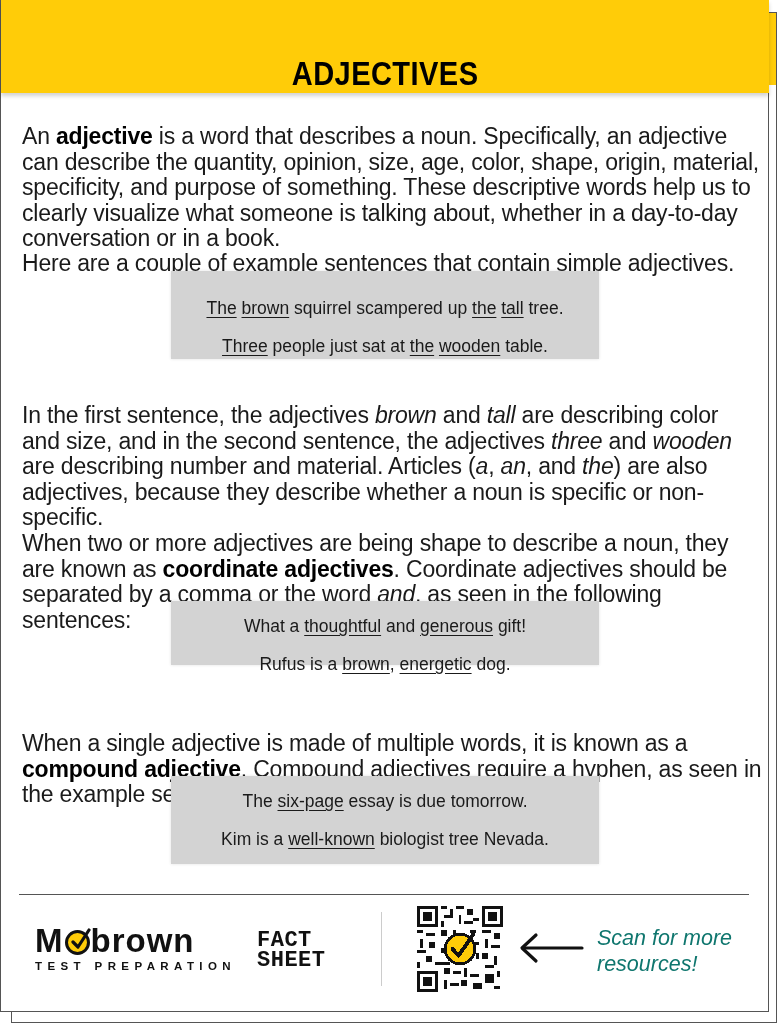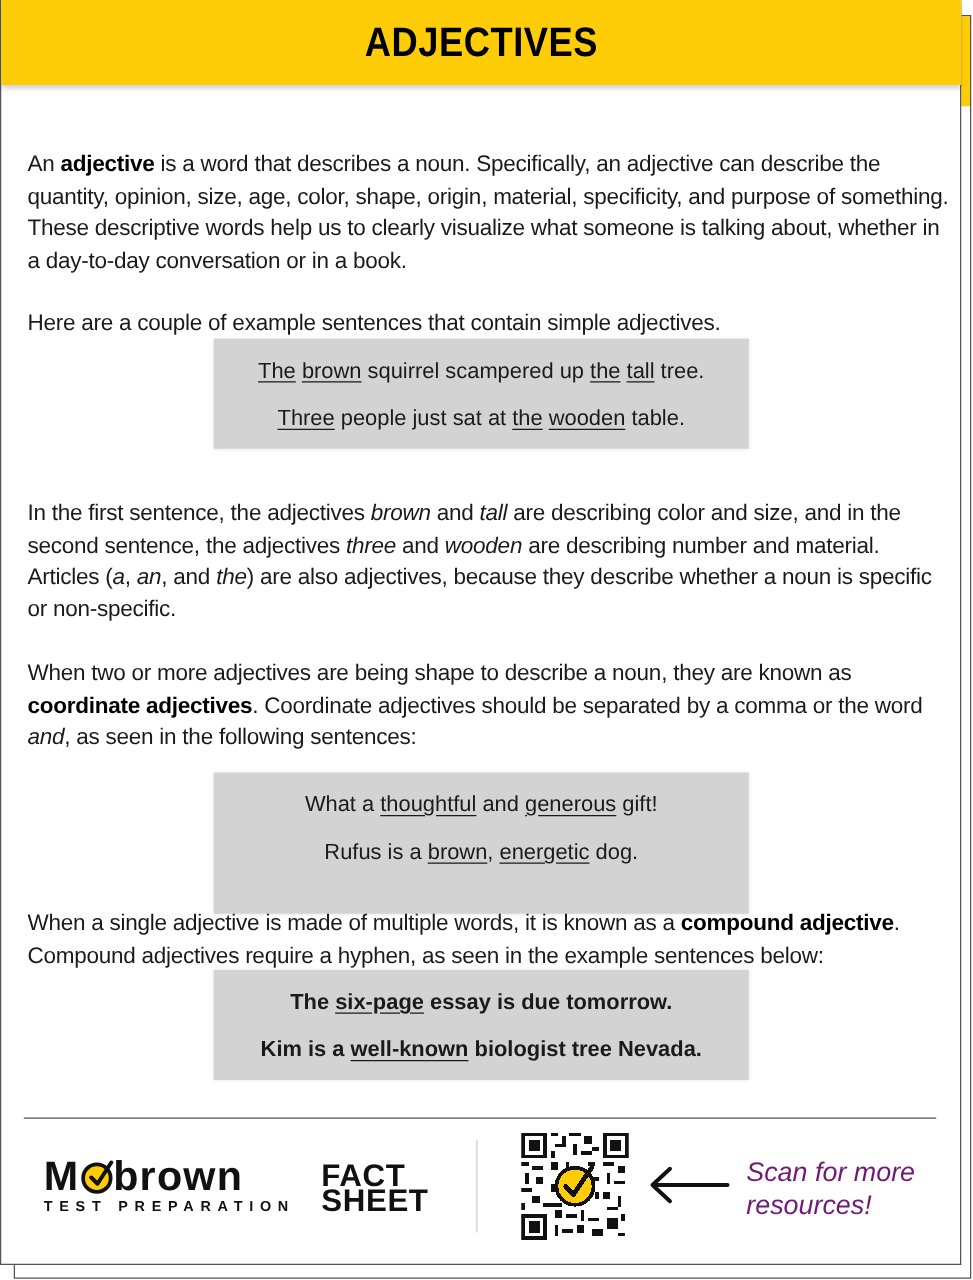--- a/index.html
+++ b/index.html
@@ -15,31 +15,31 @@
     border: 1px solid #555; background: #fff; box-sizing: border-box;
   }
   .back-page .back-band {
     position: absolute; left: 0; top: 0; right: 0; height: 72px; background: #FFCC08;
   }
   .page {
     position: absolute; left: 0; top: 0; width: 769px; height: 1012px;
     border: 1px solid #555; border-top: none; background: #fff; box-sizing: border-box;
   }
   .header {
-    position: absolute; left: 0; top: 0; width: 768px; height: 68px;
+    position: absolute; left: 0; top: 0; width: 768px; height: 93px;
     background: #FFCC08;
     box-shadow: 0 3px 4px rgba(0,0,0,0.18);
-    display: flex; align-items: center; justify-content: center;
+    display: flex; align-items: flex-end; justify-content: center;
   }
   .header h1 {
     margin: 0; font-family: "Liberation Sans", sans-serif; font-weight: bold;
     font-size: 33px; letter-spacing: 0.5px; color: #000;
     transform: scaleX(0.88);
   }
-  .para { position: absolute; left: 21px; width: 740px; font-size: 18px; line-height: 25.5px; color: #1a1a1a; letter-spacing: -0.2px; }
+  .para { position: absolute; left: 21px; width: 740px; font-size: 23px; line-height: 25.5px; color: #1a1a1a; letter-spacing: -0.2px; }
   .para b { font-weight: bold; color: #000; }
   .example-box {
     position: absolute; left: 170px; width: 428px;
     background: #D3D3D3;
     box-shadow: 0 0 3px rgba(0,0,0,0.12);
     text-align: center; font-size: 17.5px; color: #1a1a1a;
   }
   .example-box .line { height: 38px; line-height: 38px; }
   .example-box u { text-decoration: underline; text-underline-offset: 3px; }
   .footer-rule {
@@ -57,67 +57,67 @@
     display: inline-block; width: 25px; height: 25px; border-radius: 50%;
     background: #FFCC08; border: 3px solid #111; box-sizing: border-box;
     position: relative; margin: 0 1px; top: 1px;
   }
   .logo .brand .o-check svg { position: absolute; left: 2px; top: -5px; }
   .logo .tagline {
     font-size: 11.5px; font-weight: bold; letter-spacing: 5.4px; color: #111;
     margin-top: 3px; white-space: nowrap;
   }
   .fact-sheet {
-    position: absolute; left: 256px; top: 931px; font-weight: bold; font-size: 25px;
-    line-height: 20px; color: #111; letter-spacing: 0.5px;
+    position: absolute; left: 256px; top: 931px; font-weight: bold; font-size: 22px;
+    line-height: 20px; color: #111; letter-spacing: 0.5px; font-family: Liberation Mono, monospace;
   }
   .v-divider {
     position: absolute; left: 380px; top: 912px; width: 1px; height: 74px; background: #ccc;
   }
   .qr { position: absolute; left: 416px; top: 906px; width: 86px; height: 86px; }
   .arrow { position: absolute; left: 515px; top: 927px; width: 70px; height: 40px; }
   .scan-text {
     position: absolute; left: 596px; top: 925px; font-style: italic; font-size: 21.5px;
-    line-height: 26px; color: #701a75;
+    line-height: 26px; color: #0f766e;
   }
 </style>
 </head>
 <body>
 
 <div class="back-page">
   <div class="back-band"></div>
 </div>
 
 <div class="page">
 
   <div class="header">
     <h1>ADJECTIVES</h1>
   </div>
 
   <p class="para" style="top:101px;"><span>An </span><b>adjective</b><span> is a word that describes a noun. Specifically, an adjective can describe the quantity, opinion, size, age, color, shape, origin, material, specificity, and purpose of something. These descriptive words help us to clearly visualize what someone is talking about, whether in a day-to-day conversation or in a book.</span></p>
 
   <p class="para" style="top:228px;">Here are a couple of example sentences that contain simple adjectives.</p>
 
-  <div class="example-box" style="top:271px; height:88px; padding-top:6px; box-sizing:border-box;">
+  <div class="example-box" style="top:271px; height:88px; padding-top:18px; box-sizing:border-box;">
     <div class="line"><u>The</u><span> </span><u>brown</u><span> squirrel scampered up </span><u>the</u><span> </span><u>tall</u><span> tree.</span></div>
     <div class="line"><u>Three</u><span> people just sat at </span><u>the</u><span> </span><u>wooden</u><span> table.</span></div>
   </div>
 
   <p class="para" style="top:380px;"><span>In the first sentence, the adjectives </span><i>brown</i><span> and </span><i>tall</i><span> are describing color and size, and in the second sentence, the adjectives </span><i>three</i><span> and </span><i>wooden</i><span> are describing number and material. Articles (</span><i>a</i><span>, </span><i>an</i><span>, and </span><i>the</i><span>) are also adjectives, because they describe whether a noun is specific or non-specific.</span></p>
 
   <p class="para" style="top:508px;"><span>When two or more adjectives are being shape to describe a noun, they are known as </span><b>coordinate adjectives</b><span>. Coordinate adjectives should be separated by a comma or the word </span><i>and</i><span>, as seen in the following sentences:</span></p>
 
-  <div class="example-box" style="top:618px; height:113px; padding-top:6px; box-sizing:border-box;">
+  <div class="example-box" style="top:601px; height:64px; padding-top:6px; box-sizing:border-box;">
     <div class="line"><span>What a </span><u>thoughtful</u><span> and </span><u>generous</u><span> gift!</span></div>
     <div class="line"><span>Rufus is a </span><u>brown</u><span>, </span><u>energetic</u><span> dog.</span></div>
   </div>
 
   <p class="para" style="top:708px;"><span>When a single adjective is made of multiple words, it is known as a </span><b>compound adjective</b><span>. Compound adjectives require a hyphen, as seen in the example sentences below:</span></p>
 
-  <div class="example-box" style="top:776px; height:88px; padding-top:6px; box-sizing:border-box;font-weight:bold;">
+  <div class="example-box" style="top:776px; height:88px; padding-top:6px; box-sizing:border-box;">
     <div class="line"><span>The </span><u>six-page</u><span> essay is due tomorrow.</span></div>
     <div class="line"><span>Kim is a </span><u>well-known</u><span> biologist tree Nevada.</span></div>
   </div>
 
   <div class="footer-rule"></div>
 
   <div class="logo">
     <div class="brand">
       <span>M</span>
       <span class="o-check">

